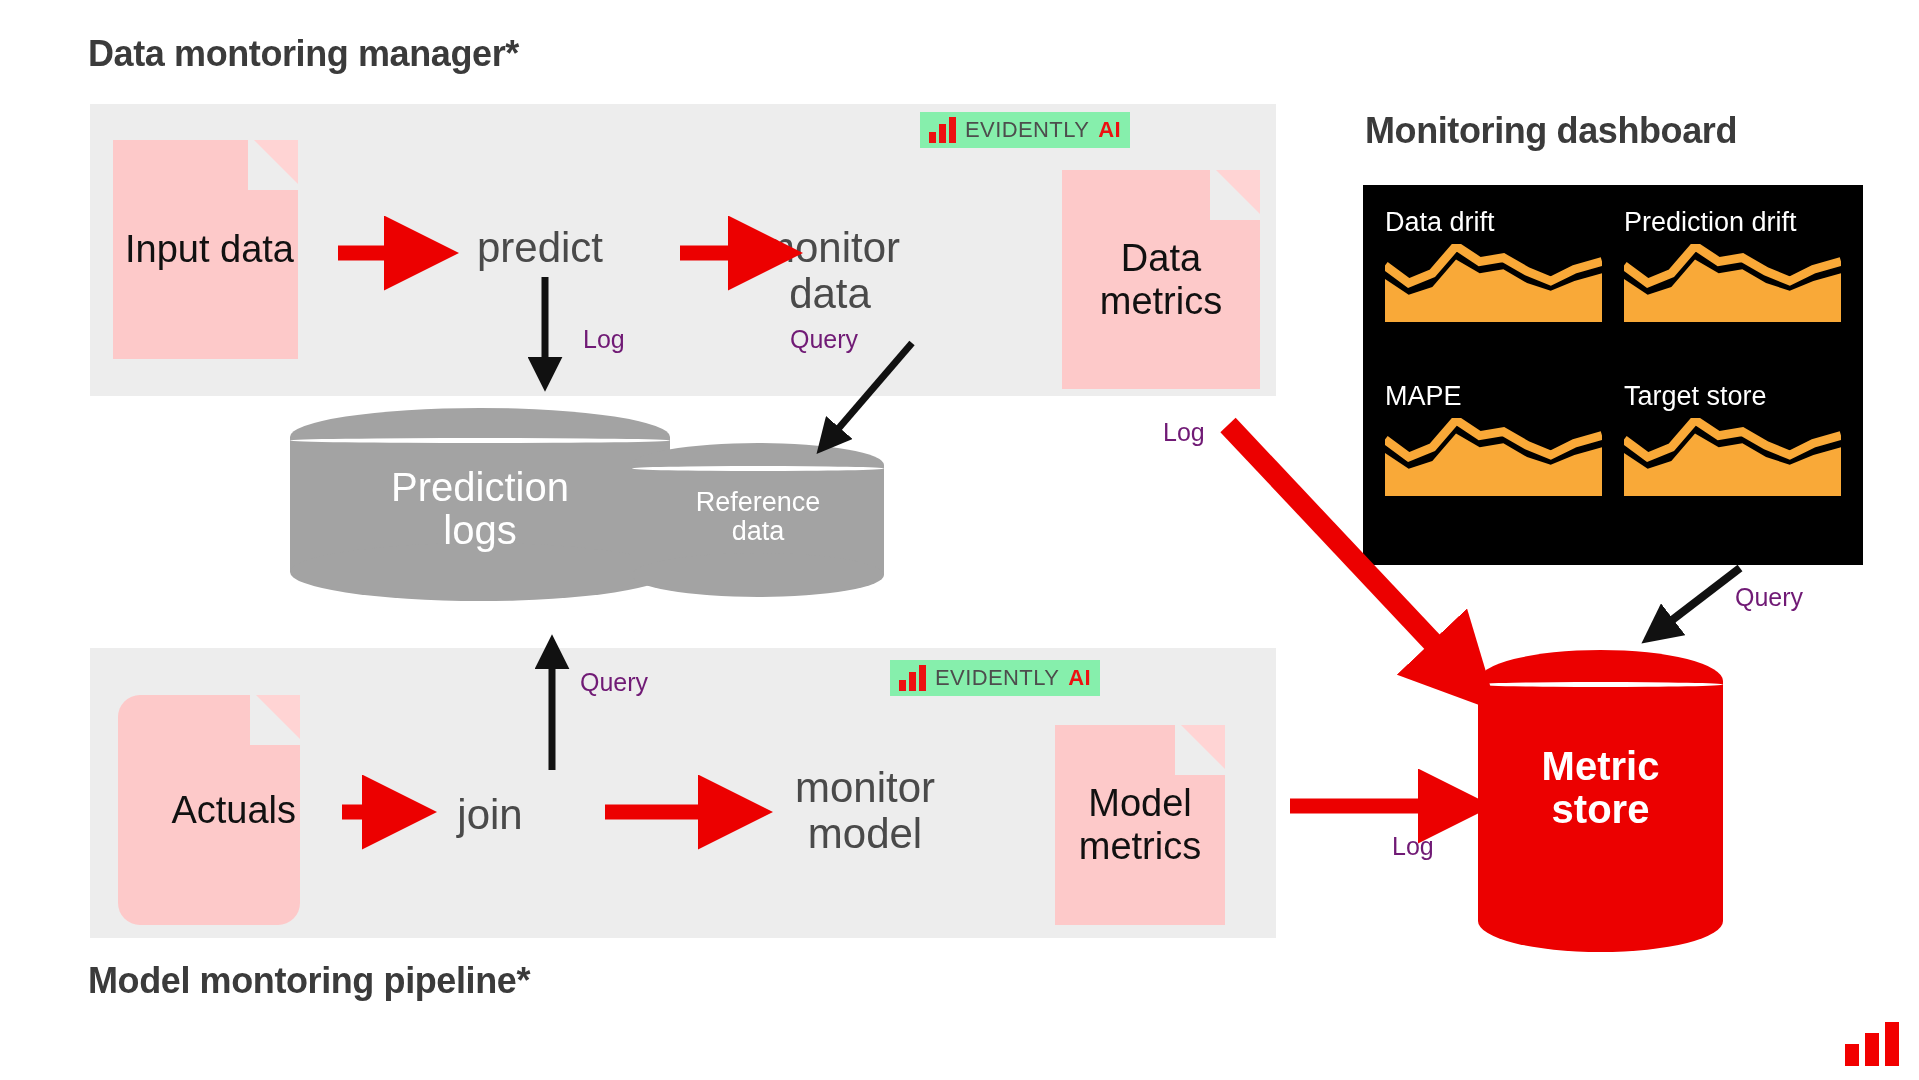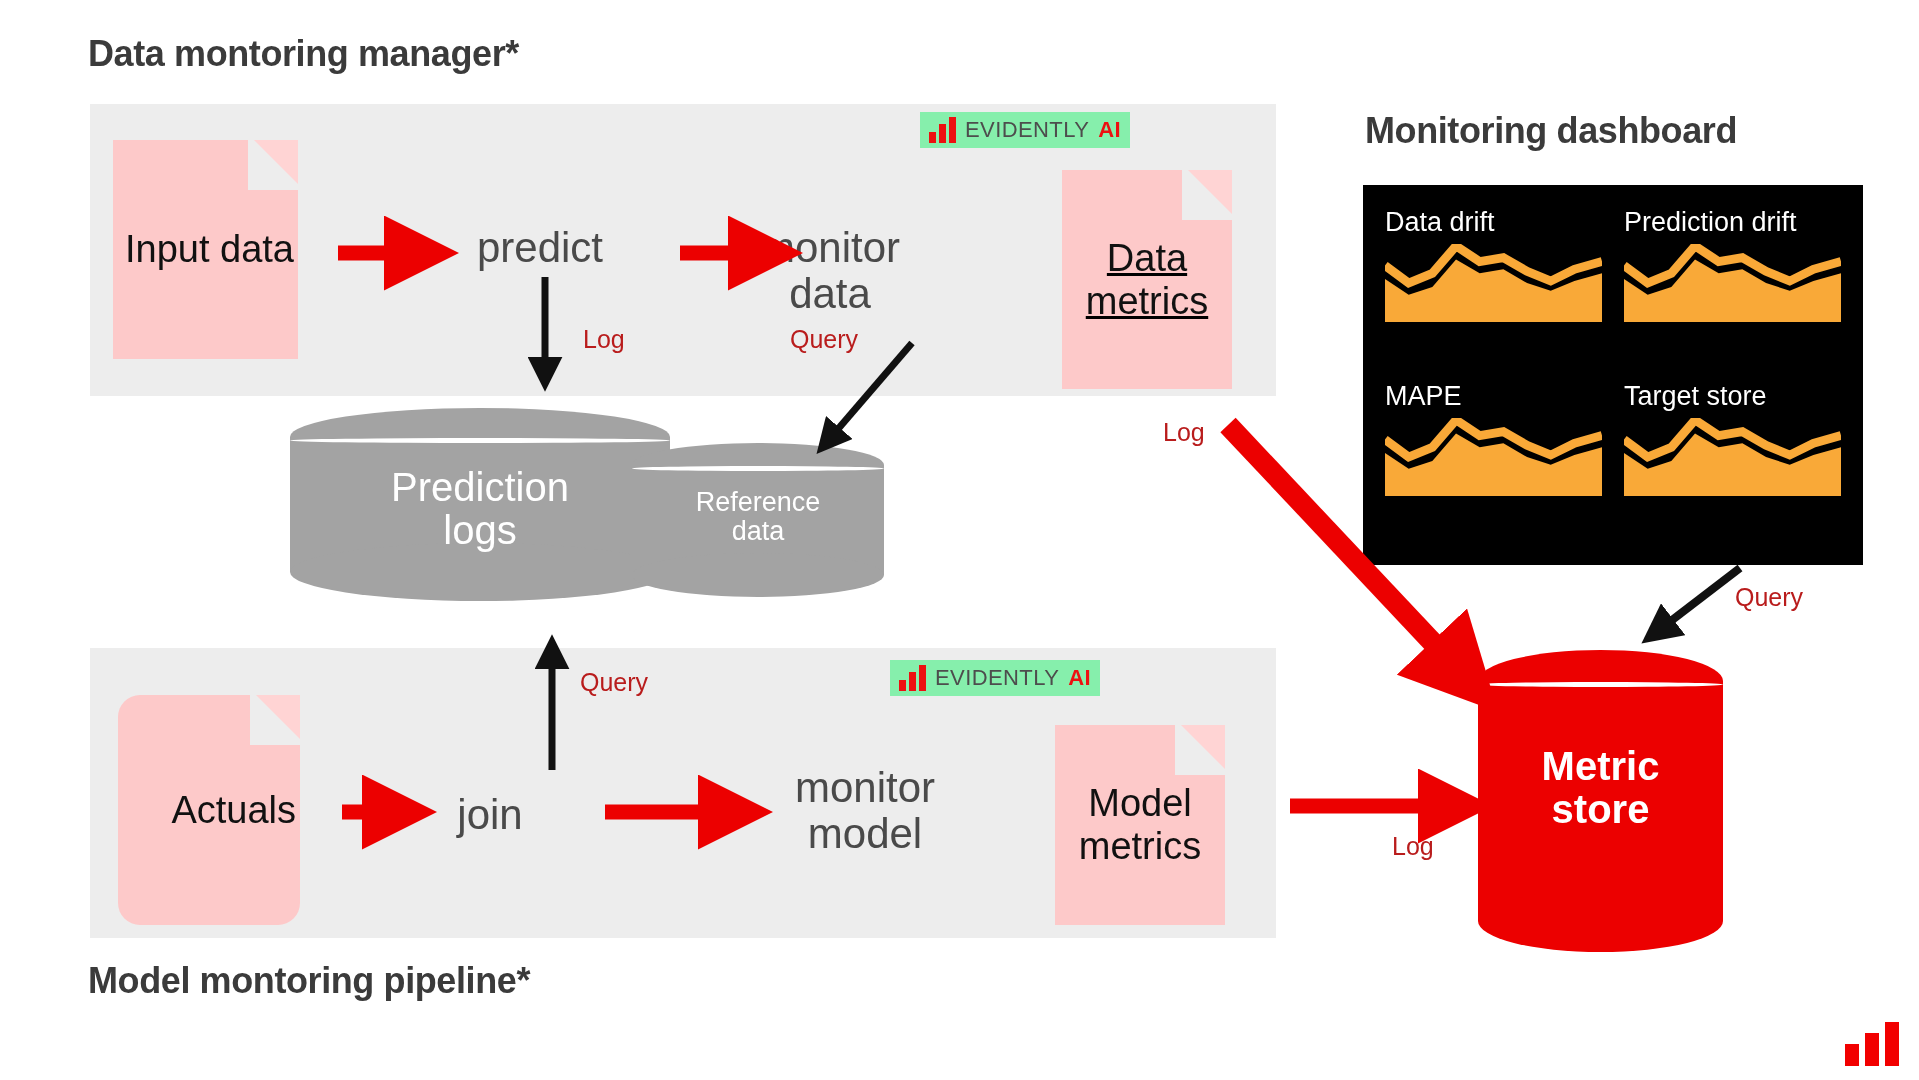--- a/index.html
+++ b/index.html
@@ -68,21 +68,21 @@
     color: #4a4a4a;
     line-height: 1.1;
     text-align: center;
     white-space: pre-line;
   }
 
   
   .edge-label {
     position: absolute;
     font-size: 25px;
-    color: #b91c1c;
+    color: #701a75;
     white-space: nowrap;
   }
 
   
   .cyl { position: absolute; }
   .cyl .body {
     position: absolute; left: 0; right: 0;
     background: #a3a3a3;
   }
   .cyl .top {
@@ -197,21 +197,21 @@
     <span class="fold-tri"></span>
     <span class="doc-label">Input
 data</span>
   </div>
 
   <div class="process" style="left:440px; top:225px; width:200px;">predict</div>
 
   <div class="process" style="left:720px; top:225px; width:220px;">monitor
 data</div>
 
-  <div class="doc" style="left:1062px; top:170px; width:170px; height:219px;text-decoration:underline;">
+  <div class="doc" style="left:1062px; top:170px; width:198px; height:219px;">
     <span class="fold-cut"></span>
     <span class="fold-tri"></span>
     <span class="doc-label">Data
 metrics</span>
   </div>
 
   <div class="edge-label" style="left:583px; top:325px;">Log</div>
   <div class="edge-label" style="left:790px; top:325px;">Query</div>
 
   <div class="abs band" style="left:90px; top:648px; width:1186px; height:290px;"></div>

